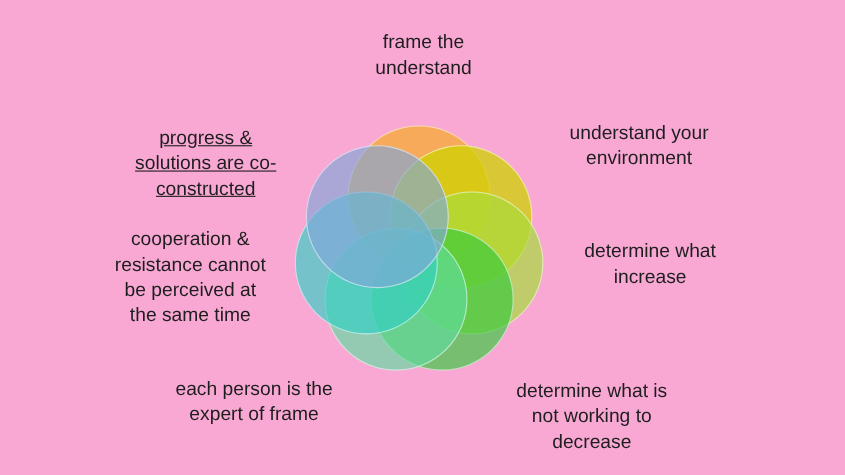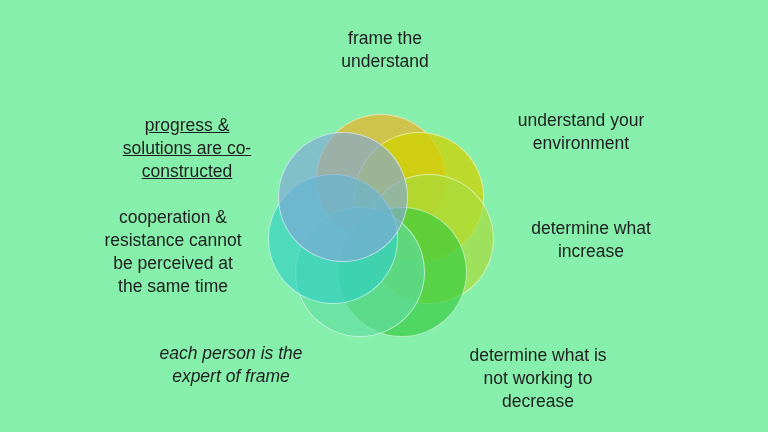--- a/index.html
+++ b/index.html
@@ -5,21 +5,21 @@
   html, body {
     margin: 0;
     padding: 0;
     background: #ffffff;
     font-family: "Liberation Sans", "DejaVu Sans", sans-serif;
   }
   .slide {
     position: relative;
     width: 768px;
     height: 432px;
-    background: #86efac;
+    background: #f9a8d4;
     overflow: hidden;
   }
   .venn {
     position: absolute;
     left: 0; top: 0;
     width: 768px;
     height: 432px;
   }
   .circle {
     position: absolute;
@@ -46,21 +46,21 @@
     font-size: 17.5px;
     line-height: 23px;
   }
   .vlabel .ln { white-space: nowrap; }
 
   .lbl-top         { left: 385px; top: 27px; }
   .lbl-upper-left  { left: 187px; top: 114px; text-decoration: underline; }
   .lbl-upper-right { left: 581px; top: 109px; }
   .lbl-left        { left: 173px; top: 206px; }
   .lbl-right       { left: 591px; top: 217px; }
-  .lbl-lower-left  { left: 231px; top: 342px; font-style: italic; }
+  .lbl-lower-left  { left: 231px; top: 342px; }
   .lbl-lower-right { left: 538px; top: 344px; }
 </style>
 </head>
 <body style="color: rgb(30, 30, 30);">
 
 <div class="slide">
 
   <div class="venn">
     <div class="circle pos-top" style="background-color: rgba(245, 171, 24, 0.65);"></div>
     <div class="circle pos-upper-right" style="background-color: rgba(207, 210, 0, 0.75);"></div>

